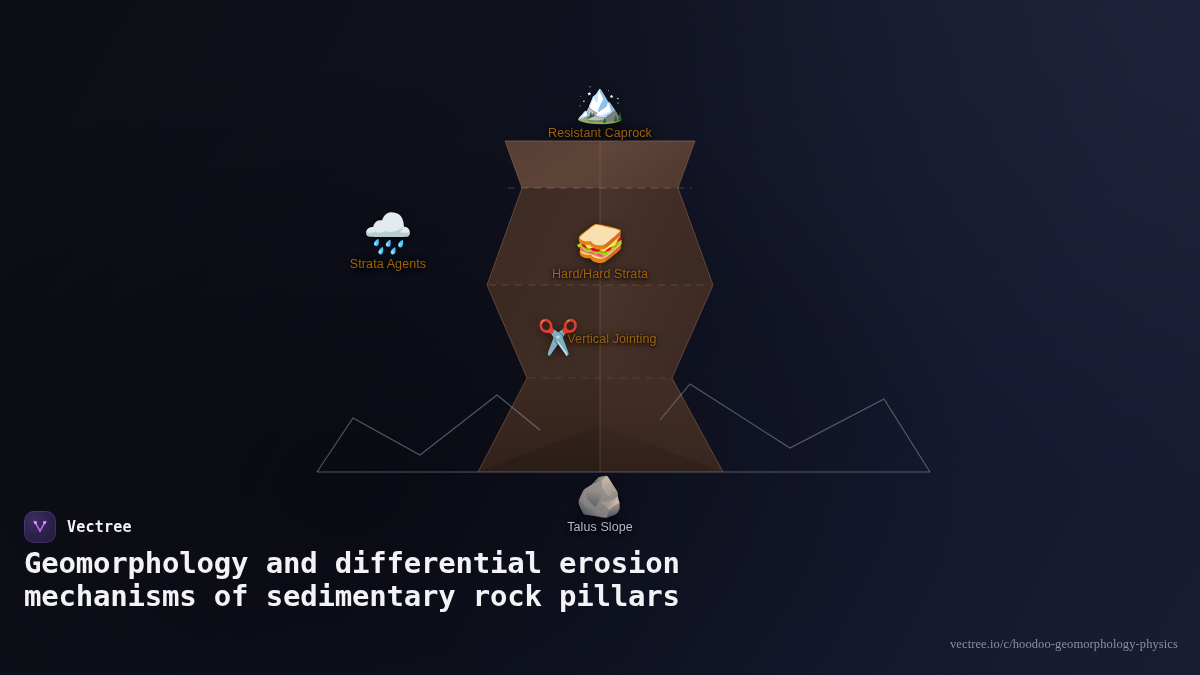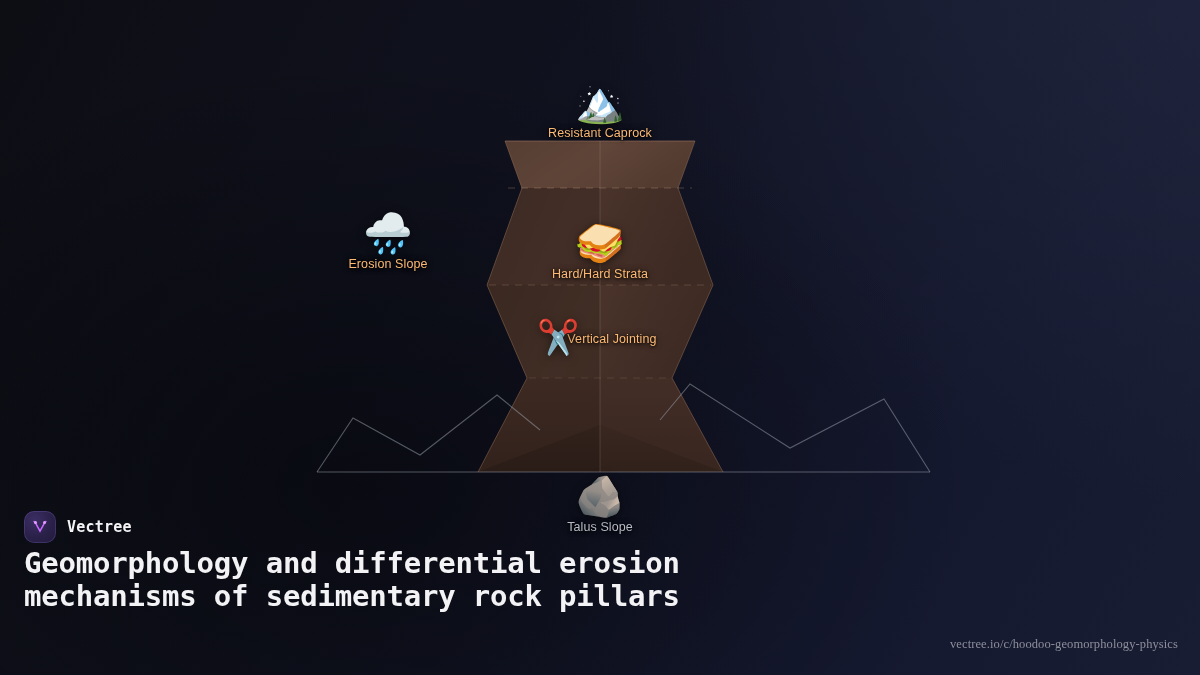--- a/index.html
+++ b/index.html
@@ -39,21 +39,21 @@
     font-size: 40px;
     line-height: 44px;
     height: 44px;
     display: block;
     filter: drop-shadow(0 2px 5px rgba(0,0,0,0.55));
   }
   .node .caption {
     margin-top: 2px;
     font-size: 12.5px;
     letter-spacing: 0.1px;
-    color: #fdba74;
+    color: #a16207;
     text-shadow: 0 1px 3px rgba(0,0,0,0.9), 0 0 6px rgba(0,0,0,0.7);
     white-space: nowrap;
   }
   .node.muted .caption { color: #b9bcc6; }
 
   
   #node-caprock  { left: 515px; top:  80px; }
   #node-erosion  { left: 303px; top: 211px; }
   #node-strata   { left: 515px; top: 221px; }
   #node-joint    { left: 537px; top: 318px; }
@@ -172,21 +172,21 @@
     </g>
   </svg>
 
   <div class="node" id="node-caprock">
     <span class="glyph">🏔️</span>
     <span class="caption">Resistant Caprock</span>
   </div>
 
   <div class="node" id="node-erosion">
     <span class="glyph">🌧️</span>
-    <span class="caption">Erosion Slope</span>
+    <span class="caption">Strata Agents</span>
   </div>
 
   <div class="node" id="node-strata">
     <span class="glyph">🥪</span>
     <span class="caption">Hard/Hard Strata</span>
   </div>
 
   <div class="node" id="node-joint">
     <span class="glyph">✂️</span>
     <span class="caption">Vertical Jointing</span>

